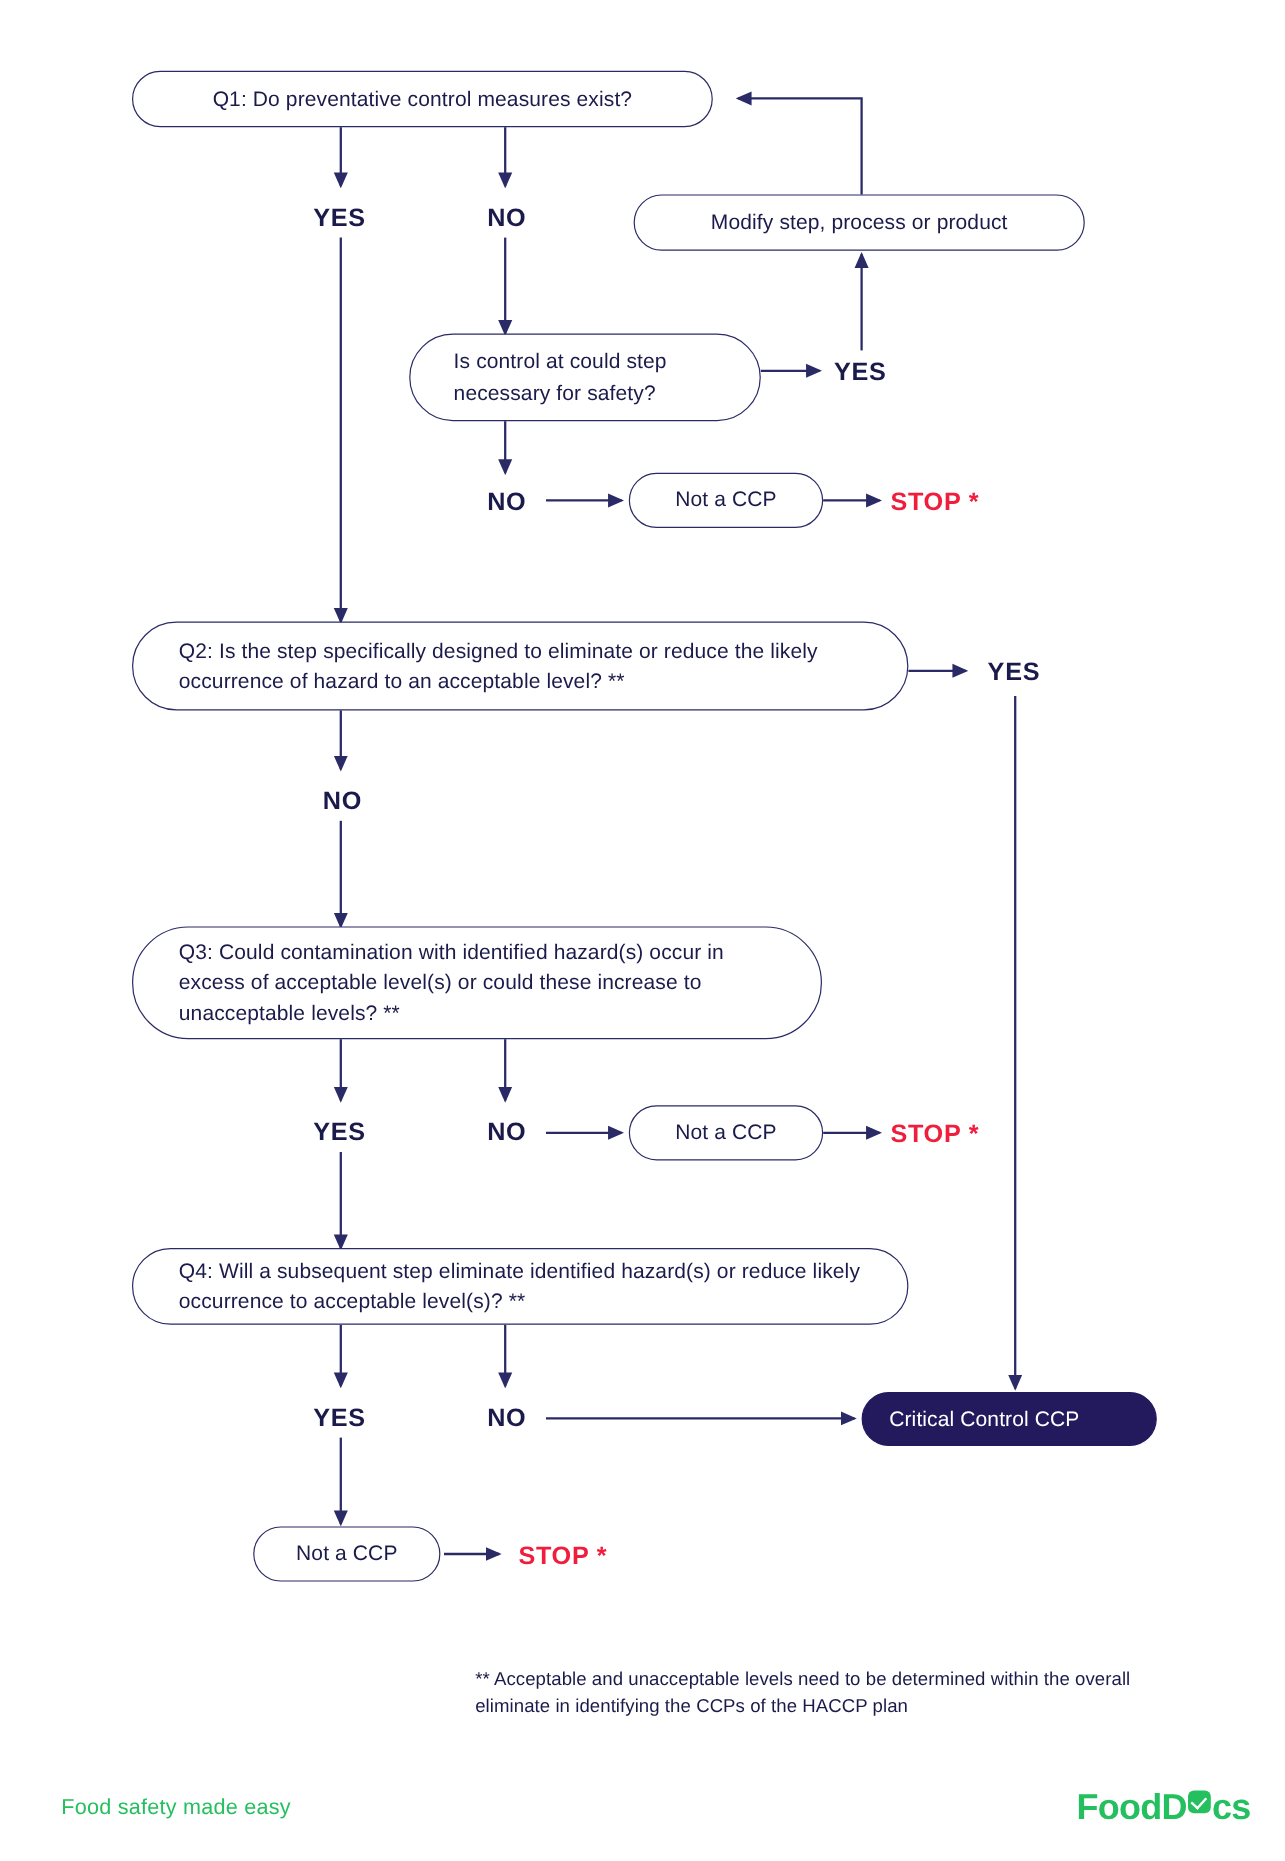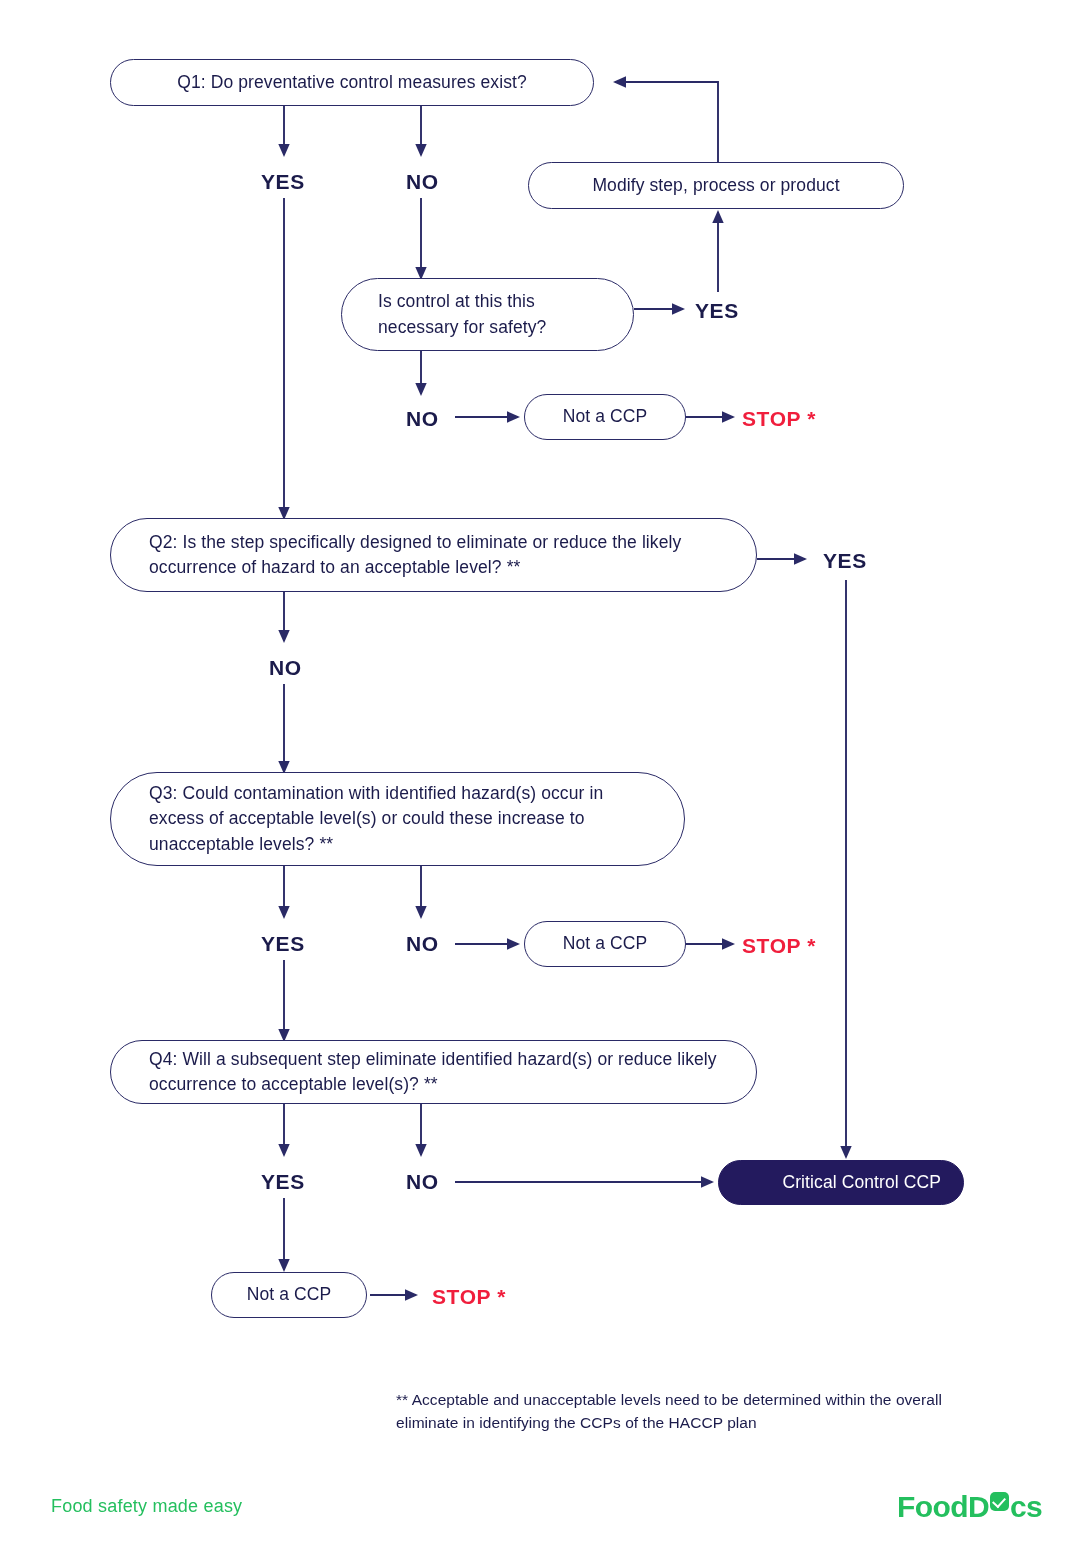--- a/index.html
+++ b/index.html
@@ -39,21 +39,21 @@
     font-size: 17.5px;
     line-height: 1.45;
     letter-spacing: 0.1px;
     padding: 8px 22px;
   }
   .node.center { justify-content: center; }
   .node.ccp {
     background: #231a5e;
     border-color: #231a5e;
     color: #ffffff;
-    justify-content: flex-end;
+    justify-content: flex-start;
   }
   .lbl {
     position: absolute;
     font-weight: bold;
     font-size: 21px;
     color: #1b1b4b;
     letter-spacing: 0.6px;
     white-space: nowrap;
   }
   .lbl.stop { color: #f01e3c; }
@@ -163,21 +163,21 @@
 
   <div class="node center" style="left:110px; top:59px; width:484px; height:47px;">
     <span>Q1: Do preventative control measures exist?</span>
   </div>
 
   <div class="node center" style="left:528px; top:162px; width:376px; height:47px;">
     <span>Modify step, process or product</span>
   </div>
 
   <div class="node" style="left:341px; top:278px; width:293px; height:73px; padding-left:36px;">
-    <span style="max-width:215px; display:block;">Is control at this this necessary for safety?</span>
+    <span style="max-width:215px; display:block;">Is control at could step necessary for safety?</span>
   </div>
 
   <div class="node center" style="left:524px; top:394px; width:162px; height:46px;">
     <span>Not a CCP</span>
   </div>
 
   <div class="node" style="left:110px; top:518px; width:647px; height:74px; padding-left:38px; padding-right:26px;">
     <span>Q2: Is the step specifically designed to eliminate or reduce the likely occurrence of hazard to an acceptable level? **</span>
   </div>
 

